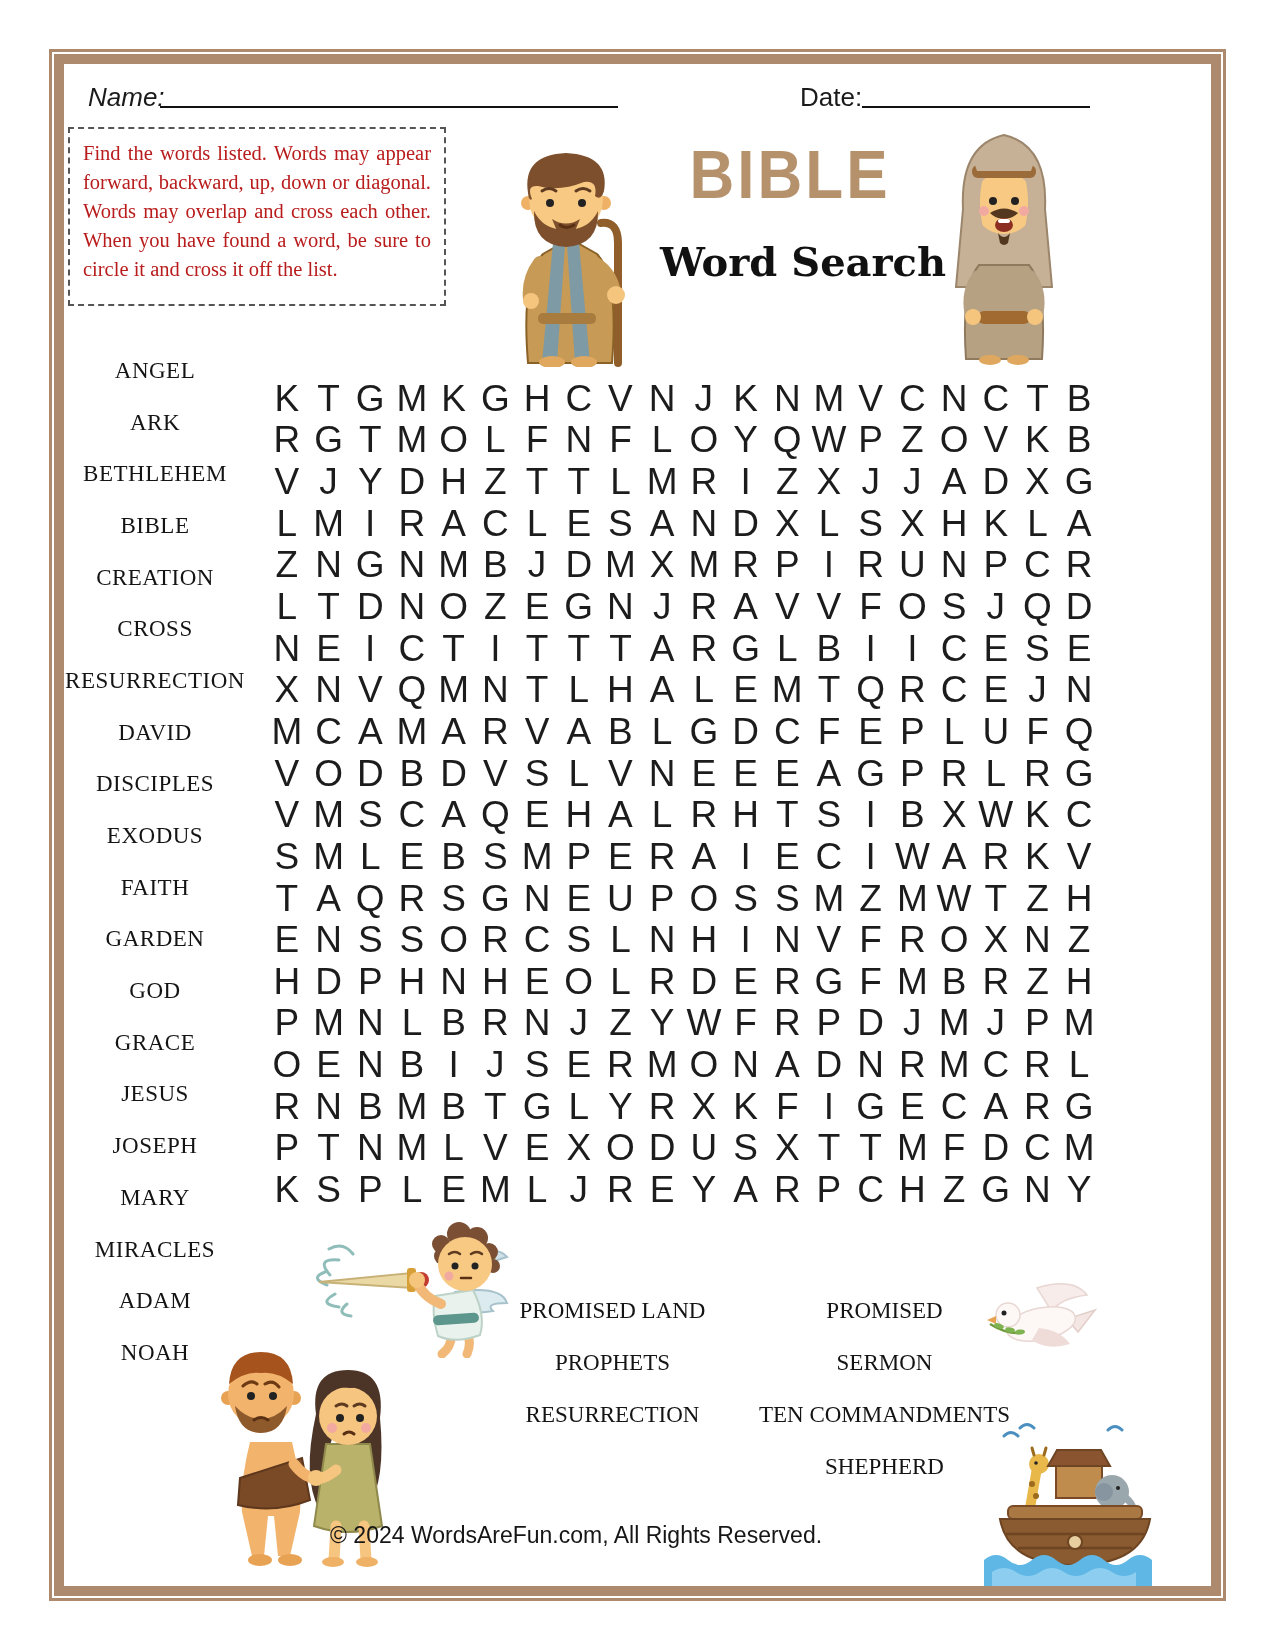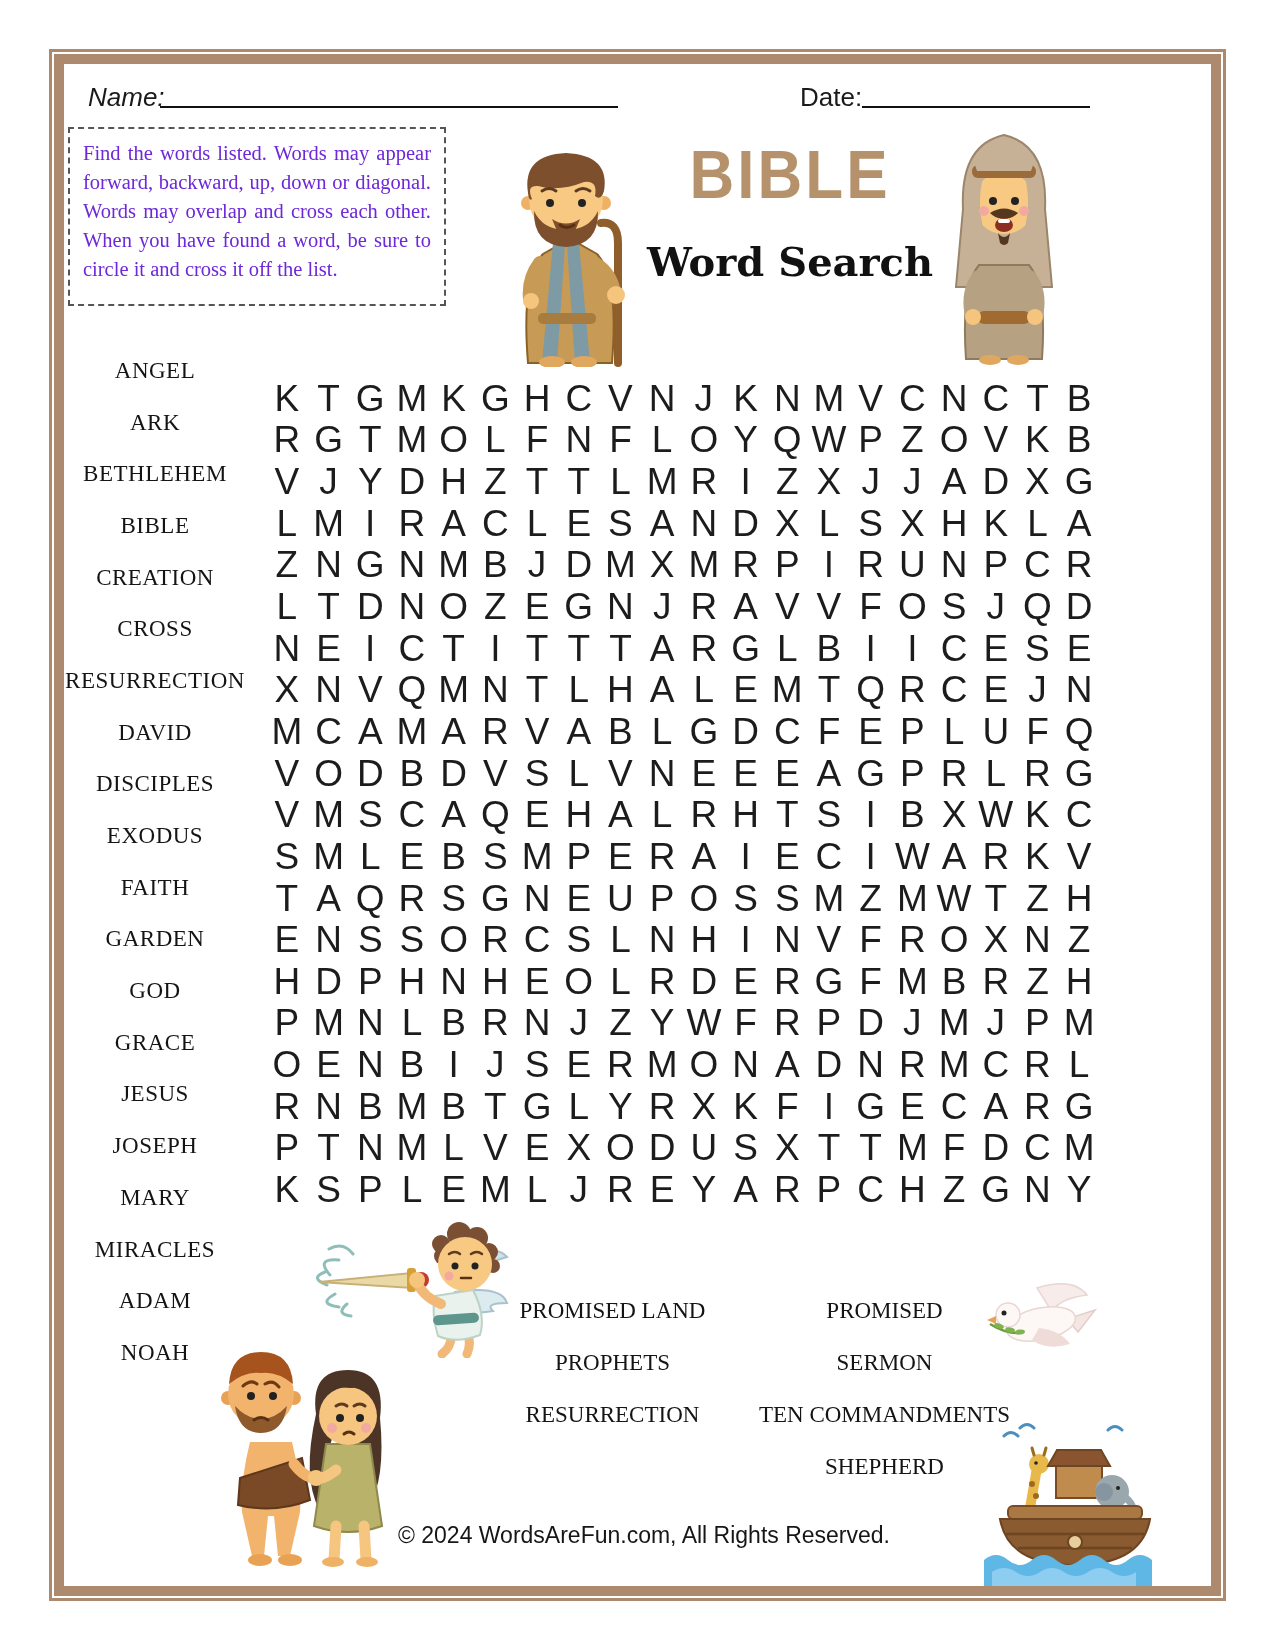--- a/index.html
+++ b/index.html
@@ -9,42 +9,42 @@
   .frame-outer { position:absolute; left:49px; top:49px; right:49px; bottom:49px; border:3px solid #ad8a6e; }
   .frame-inner { position:absolute; left:54px; top:54px; right:54px; bottom:54px; border:10px solid #ad8a6e; }
 
   .name-label { position:absolute; left:88px; top:82px; font-size:26px;font-style:italic; }
   .name-line  { position:absolute; left:160px; top:106px; width:458px; border-bottom:2px solid #111; }
   .date-label { position:absolute; left:800px; top:82px; font-size:26px; }
   .date-line  { position:absolute; left:862px; top:106px; width:228px; border-bottom:2px solid #111; }
 
   .instructions { position:absolute; left:68px; top:127px; width:378px; height:179px; box-sizing:border-box;
     border:2px dashed #555; padding:10px 13px; font-family:"Liberation Serif",serif;
-    font-size:20.5px; line-height:1.42; text-align:justify; color:#6d28d9; }
+    font-size:20.5px; line-height:1.42; text-align:justify; color:#b91c1c; }
 
   .title-bible { position:absolute; left:640px; top:138px; width:300px; text-align:center;
     font-size:62px; font-weight:bold; letter-spacing:3px; color:#b6926c; transform:scaleY(1.12); }
   .title-ws { position:absolute; left:615px; top:238px; width:350px; text-align:center;
-    font-family:"DejaVu Serif",serif; font-size:40px; font-weight:bold; color:#111; }
+    font-family:"DejaVu Serif",serif; font-size:40px; font-weight:bold; color:#111;padding-left:13px; }
 
   .word-list-left { position:absolute; left:52px; top:345px; width:206px;
     font-family:"Liberation Serif",serif; font-size:23px; color:#141414; }
   .wl-item { height:51.7px; display:flex; align-items:center; justify-content:center; letter-spacing:0.5px; white-space:nowrap; }
 
   .grid { position:absolute; left:266px; top:378px; width:834px; height:833px;
     display:grid; grid-template-columns:repeat(20,1fr); grid-auto-rows:41.65px;
     font-size:37px; color:#1c1c1c; }
   .gcell { display:flex; align-items:center; justify-content:center; }
 
   .word-list-bottom-left  { position:absolute; left:440px; top:1285px; width:345px; }
   .word-list-bottom-right { position:absolute; left:712px; top:1285px; width:345px; }
   .wb-item { height:52px; display:flex; align-items:center; justify-content:center;
     font-family:"Liberation Serif",serif; font-size:23px; color:#141414; white-space:nowrap; }
 
-  .footer { position:absolute; left:330px; top:1522px; width:560px; text-align:right; font-size:23px; color:#161616; }
+  .footer { position:absolute; left:330px; top:1522px; width:560px; text-align:left; font-size:23px; color:#161616; }
 
   .illu { position:absolute; }
 </style>
 </head>
 <body>
 
 <div class="frame-outer"></div>
 <div class="frame-inner"></div>
 
 <div class="name-label">Name:</div>

